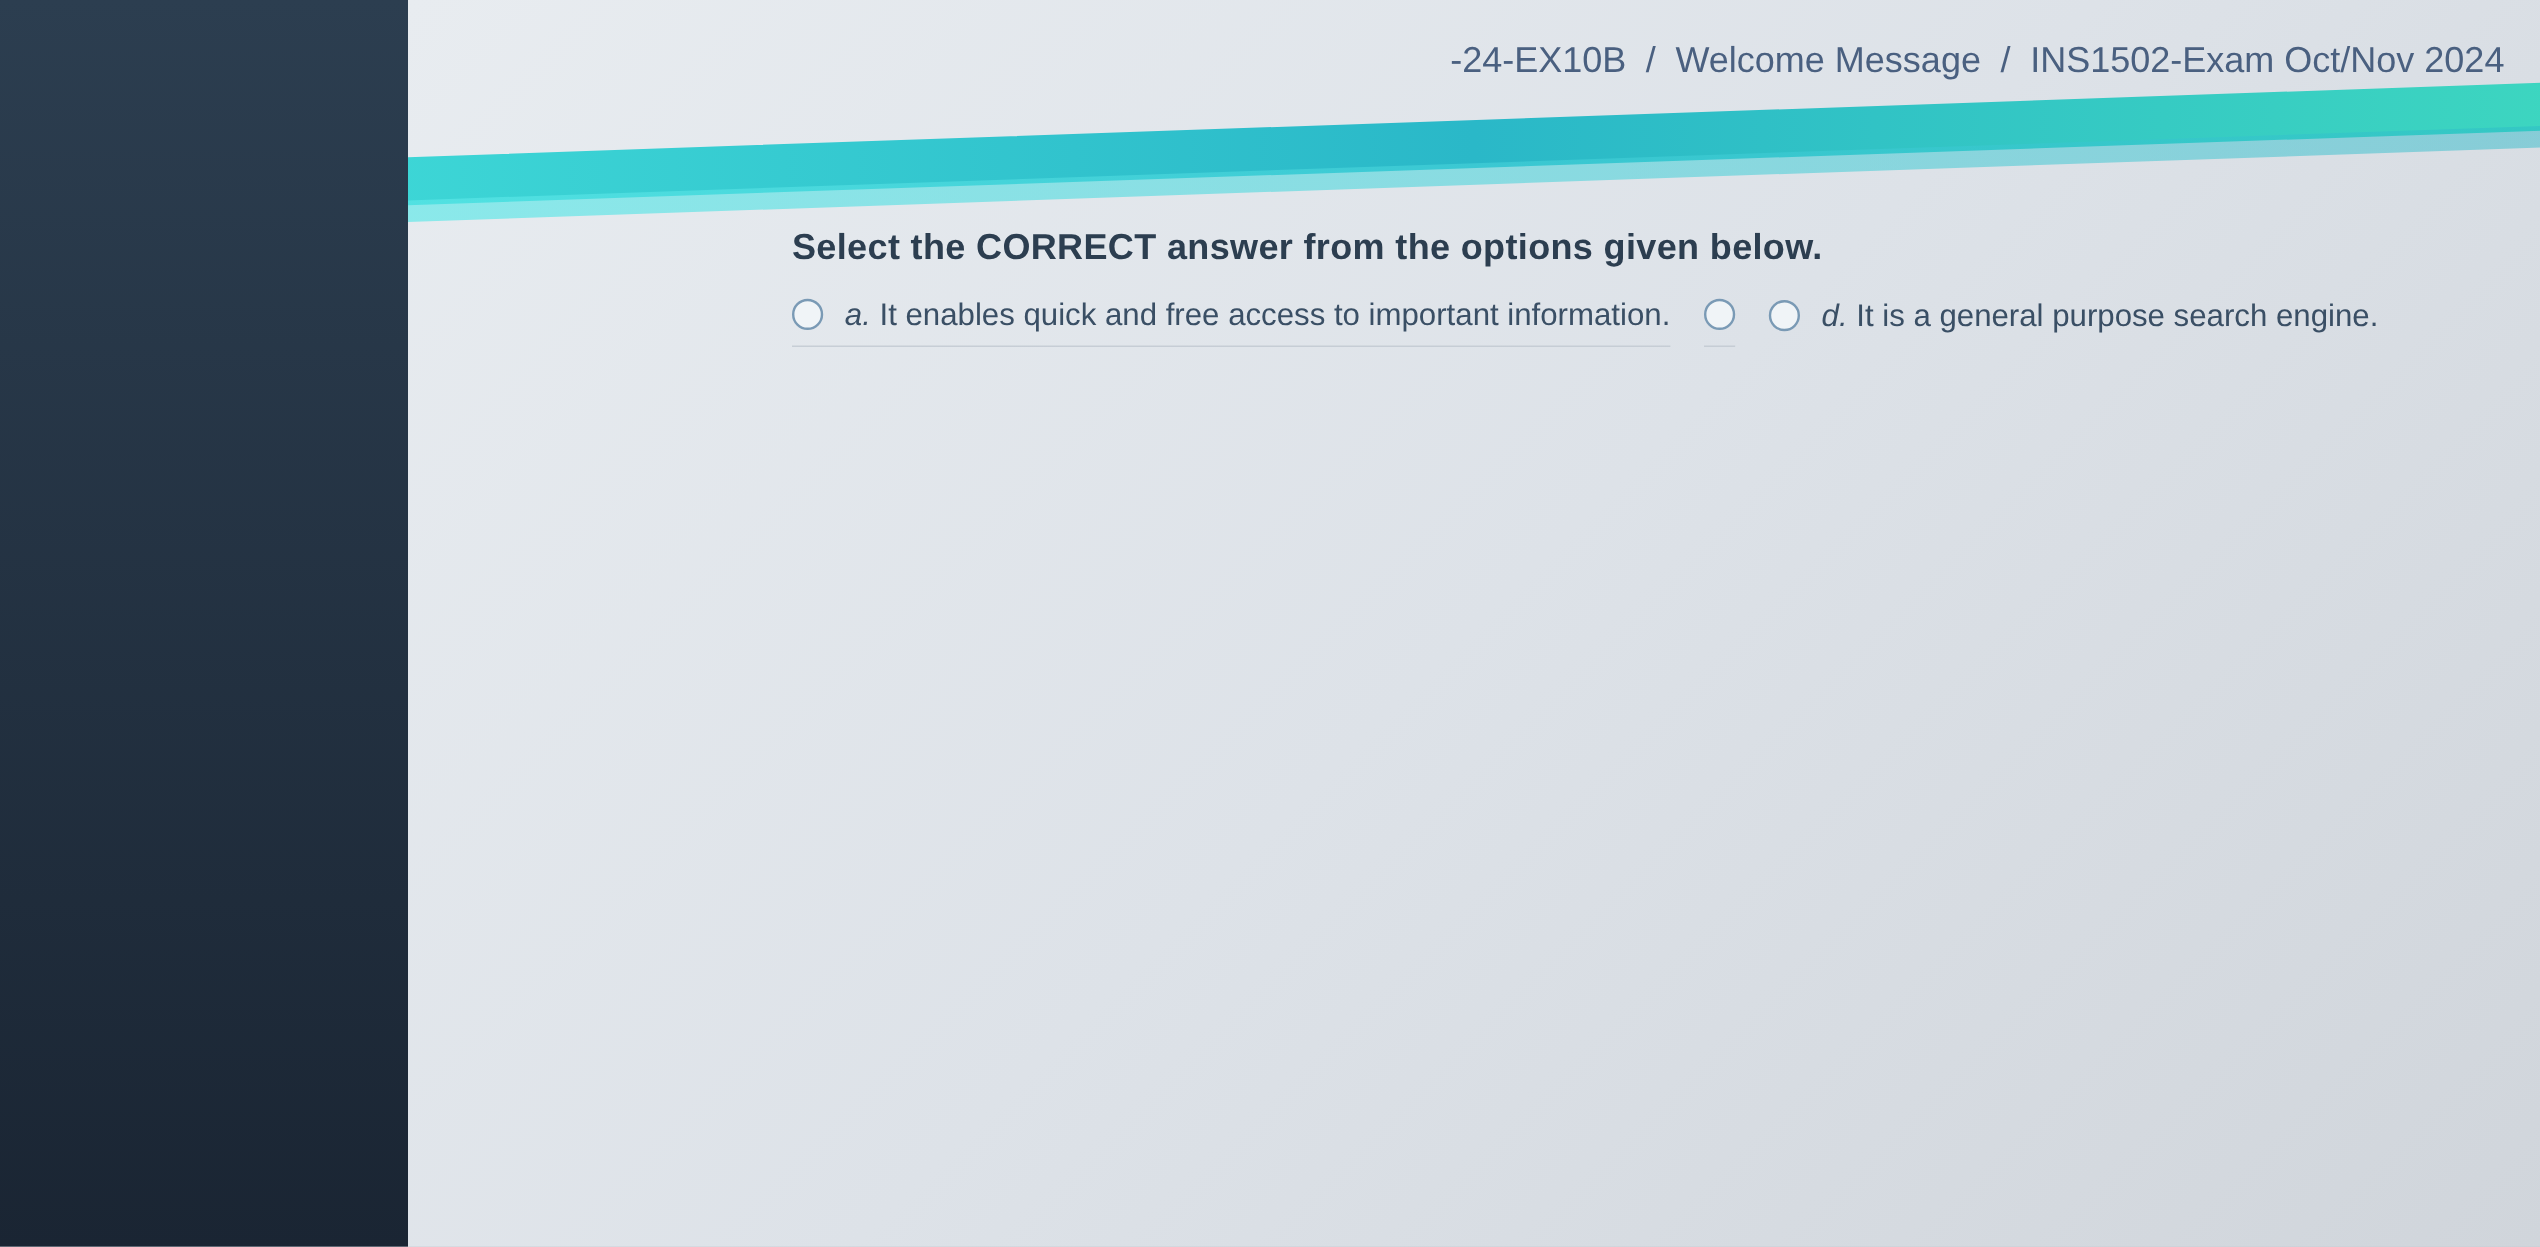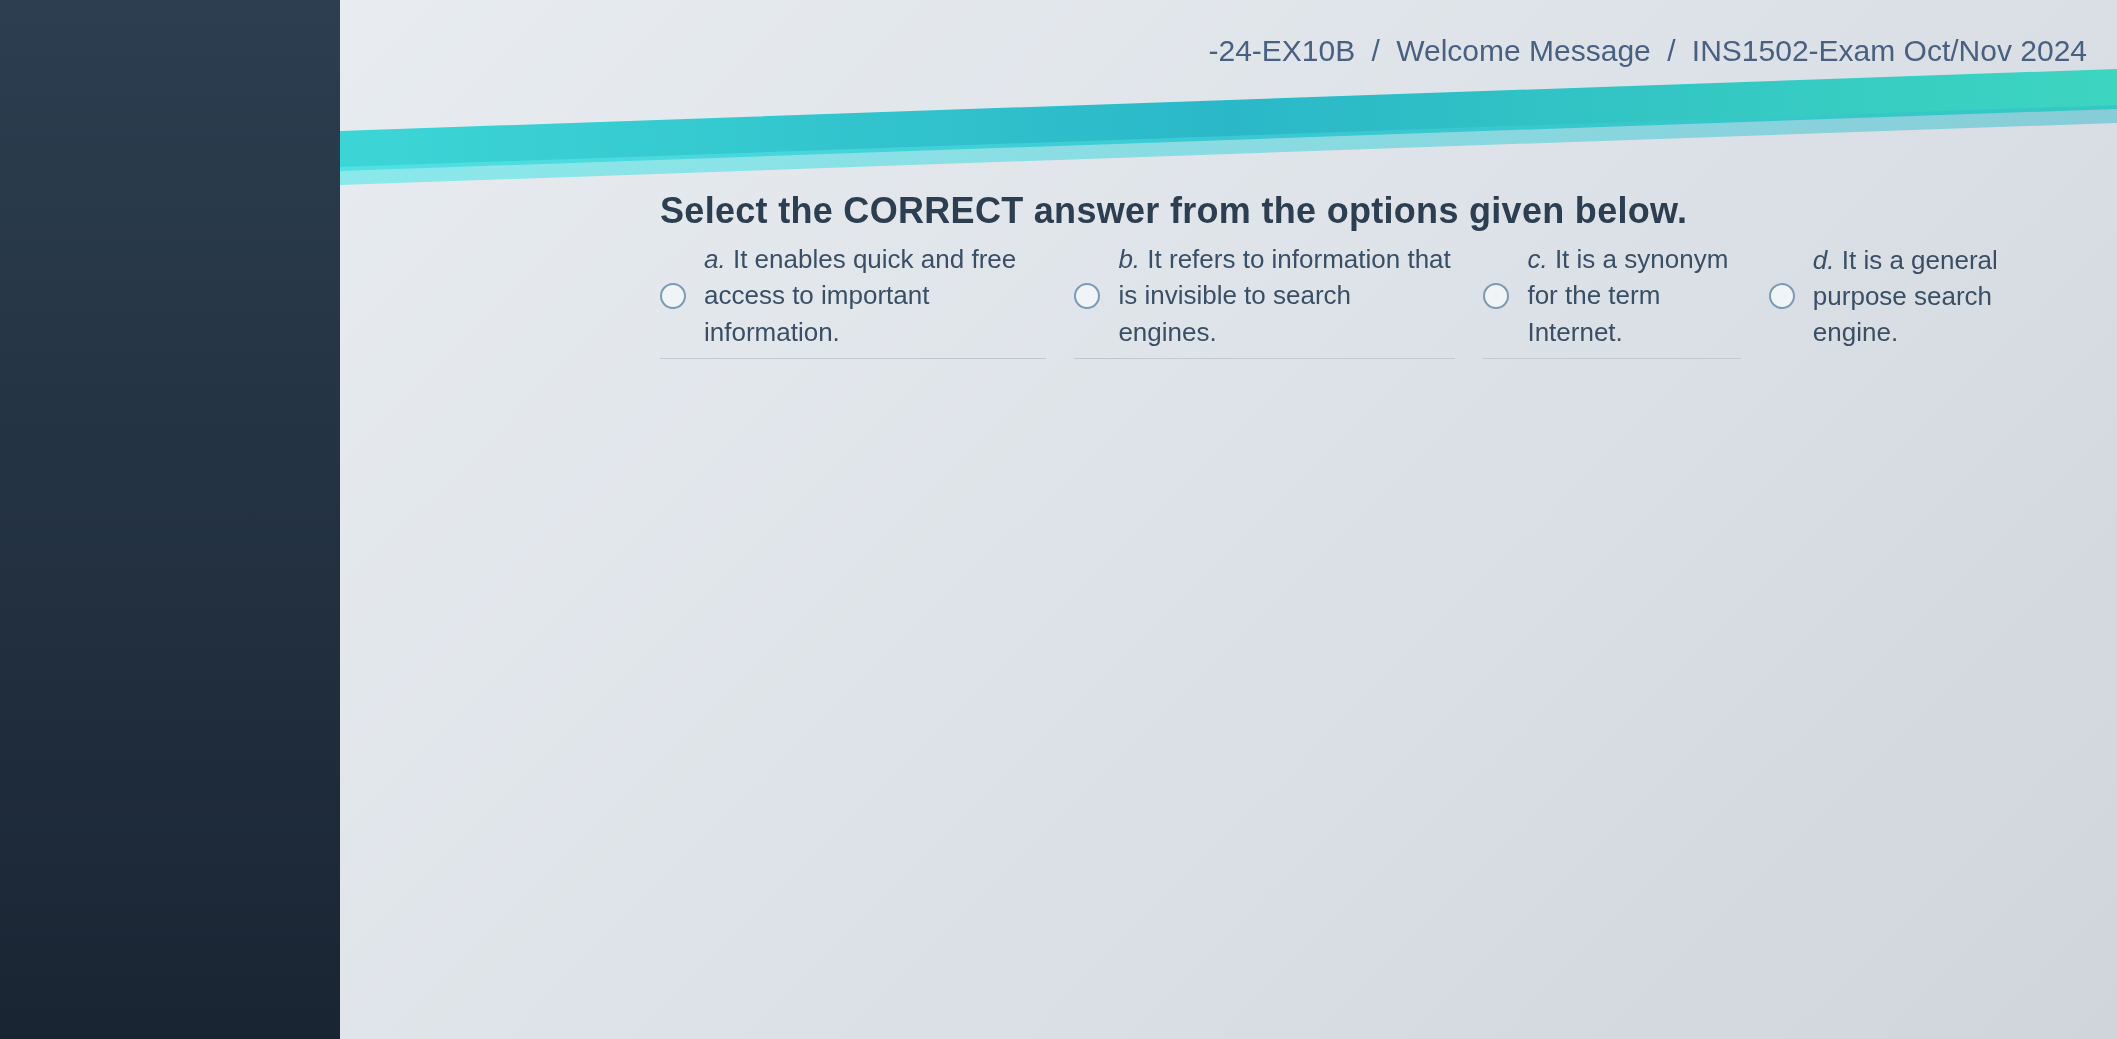--- a/index.html
+++ b/index.html
@@ -73,24 +73,24 @@
 
     .content-area {
       position: absolute;
       top: 190px;
       left: 320px;
       right: 80px;
       bottom: 60px;
     }
 
     .question-instruction-bold {
-      font-size: 36px;
+      font-size: 30px;
       font-weight: bold;
       color: #2c3e50;
-      margin-bottom: 9px;
+      margin-bottom: 20px;
       letter-spacing: 0.3px;
     }
 
     .question-text {
       font-size: 27px;
       color: #3a4f65;
       margin-bottom: 50px;
       font-weight: 400;
     }
 
@@ -165,33 +165,22 @@
       <li class="option-item">
         <div class="radio-circle"></div>
         <span class="option-label">
           <span class="option-letter">a.</span>
           <span> It enables quick and free access to important information.</span>
         </span>
       </li>
 
       <li class="option-item">
         <div class="radio-circle"></div>
-        <span class="option-label">
-          <span class="option-letter">b.</span>
-          <span> It refers to information that is invisible to search engines.</span>
-        </span>
       </li>
 
-      <li class="option-item">
-        <div class="radio-circle"></div>
-        <span class="option-label">
-          <span class="option-letter">c.</span>
-          <span> It is a synonym for the term Internet.</span>
-        </span>
-      </li>
 
       <li class="option-item">
         <div class="radio-circle"></div>
         <span class="option-label">
           <span class="option-letter">d.</span>
           <span> It is a general purpose search engine.</span>
         </span>
       </li>
 
     </ul>

